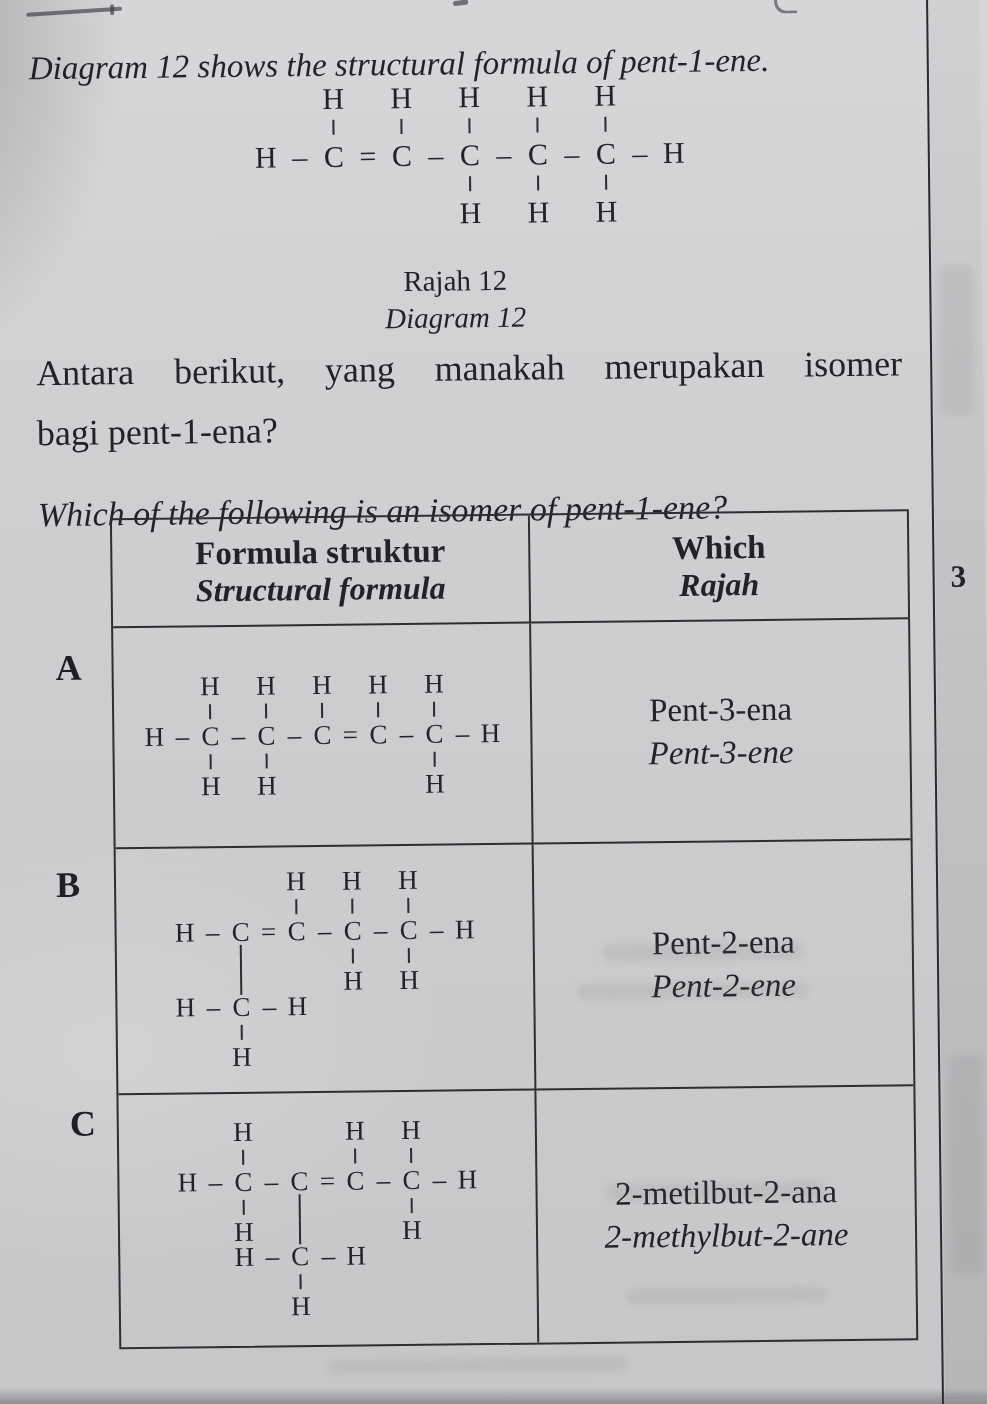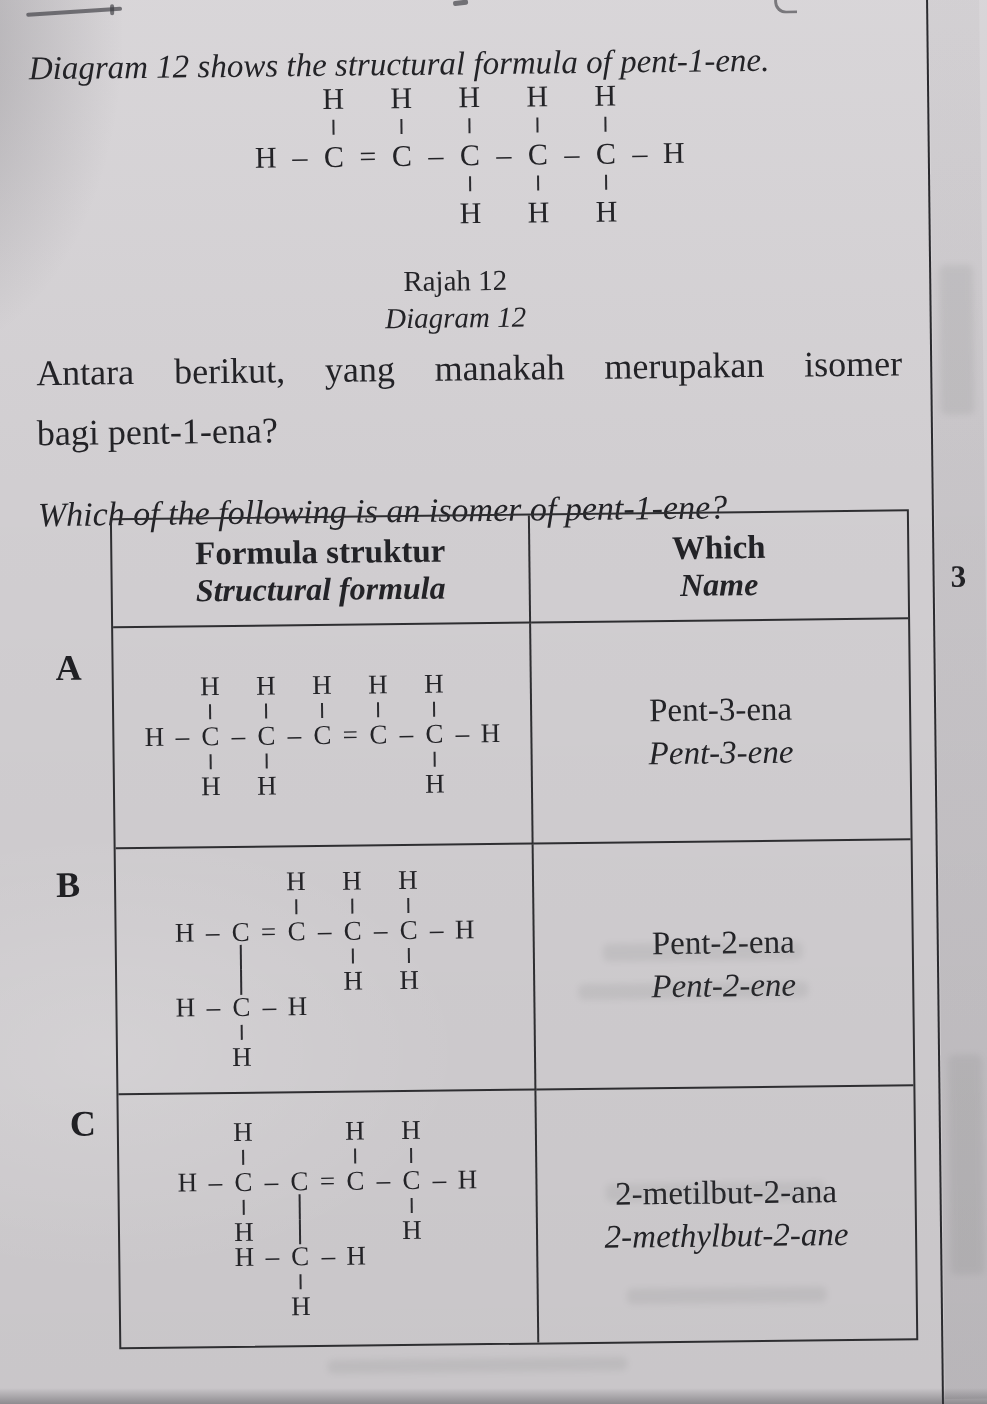--- a/index.html
+++ b/index.html
@@ -169,21 +169,21 @@
     <span class="row-label lbl-b">B</span>
     <span class="row-label lbl-c">C</span>
 
     <div class="tbl">
       <div class="cell head c1">
         <div class="l1">Formula struktur</div>
         <div class="l2">Structural formula</div>
       </div>
       <div class="cell head c2">
         <div class="l1">Which</div>
-        <div class="l2">Name</div>
+        <div class="l2">Rajah</div>
       </div>
 
       <div class="cell c1">
         <div class="molecule mol-sm" style="grid-template-columns: repeat(13, var(--cw));">
             <span class="mcell"></span>
             <span class="mcell"></span>
             <span class="mcell">H</span>
             <span class="mcell"></span>
             <span class="mcell">H</span>
             <span class="mcell"></span>

